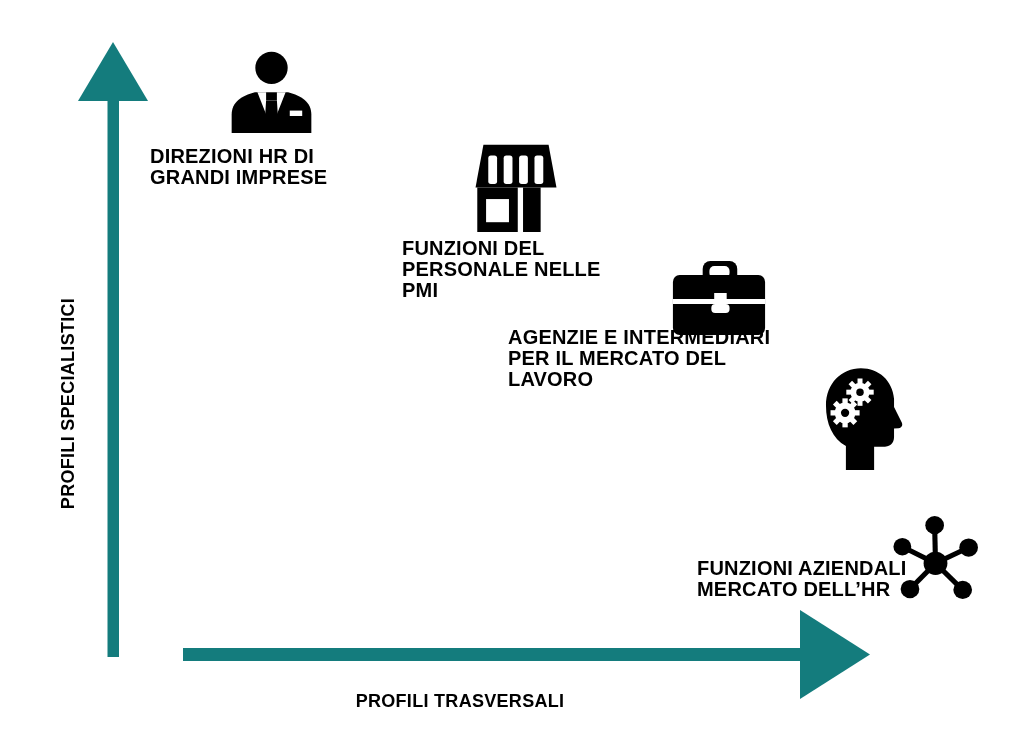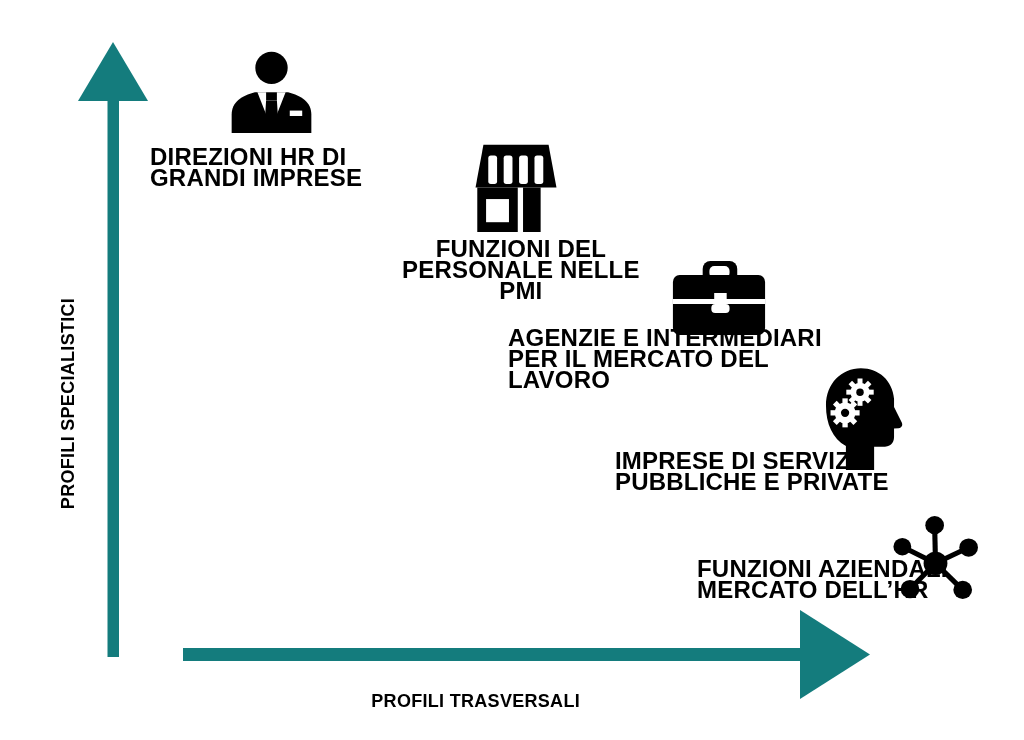--- a/index.html
+++ b/index.html
@@ -10,46 +10,46 @@
   }
   html,body{margin:0;padding:0;background:var(--color-background);}
   .canvas{
     position:relative;width:1024px;height:740px;overflow:hidden;
     background:var(--color-background);
     font-family:"Liberation Sans",sans-serif;
   }
   .axes-svg{position:absolute;left:0;top:0;color:var(--color-axis);}
   .item-label{
     position:absolute;
-    font-weight:700;font-size:24px;line-height:21px;
+    font-weight:700;font-size:20px;line-height:21px;
     letter-spacing:.2px;color:var(--color-text);
     white-space:pre;
   }
   .axis-label{
     position:absolute;
     font-weight:700;font-size:18px;line-height:21px;
     letter-spacing:.3px;color:var(--color-text);
     white-space:pre;
   }
   .axis-label.y{
     left:-62px;top:393px;width:260px;height:21px;
     text-align:center;transform:rotate(-90deg);transform-origin:center;
   }
   .axis-label.x{
-    left:340px;top:691px;width:240px;text-align:right;
+    left:340px;top:691px;width:240px;text-align:center;
   }
   .icon{position:absolute;color:var(--color-icon);}
   .icon svg{display:block;width:100%;height:100%;}
   .icon-businessman{left:230px;top:50px;width:83px;height:83px;}
   .icon-storefront{left:472px;top:143px;width:88px;height:89px;}
   .icon-briefcase{left:671px;top:258px;width:96px;height:80px;}
   .icon-headgears{left:821px;top:364px;width:83px;height:106px;}
   .icon-network{left:893px;top:516px;width:85px;height:83px;}
   .label-1{left:150px;top:146px;}
-  .label-2{left:402px;top:238px;text-align:center;}
+  .label-2{left:402px;top:238px;}
   .label-3{left:508px;top:327px;}
   .label-4{left:615px;top:450px;}
   .label-5{left:697px;top:558px;}
 </style>
 </head>
 <body>
 
 <div class="canvas">
 
   <svg class="axes-svg" width="1024" height="740" viewBox="0 0 1024 740" fill="currentColor">
@@ -137,22 +137,20 @@
           <rect x="-3.2" y="-17.5" width="6.4" height="8" transform="rotate(180)"></rect>
           <rect x="-3.2" y="-17.5" width="6.4" height="8" transform="rotate(225)"></rect>
           <rect x="-3.2" y="-17.5" width="6.4" height="8" transform="rotate(270)"></rect>
           <rect x="-3.2" y="-17.5" width="6.4" height="8" transform="rotate(315)"></rect>
           <circle r="12.5"></circle>
         </g>
         <circle r="5" fill="currentColor"></circle>
       </g>
     </svg>
   </div>
-  <div class="item-label label-4">IMPRESE DI SERVIZI
-PUBBLICHE E PRIVATE</div>
 
   <div class="icon icon-network">
     <svg viewBox="0 0 100 100" preserveAspectRatio="none" fill="currentColor">
       <g stroke="currentColor" stroke-width="6">
         <line x1="50" y1="57" x2="49" y2="11"></line>
         <line x1="50" y1="57" x2="11" y2="37"></line>
         <line x1="50" y1="57" x2="89" y2="38"></line>
         <line x1="50" y1="57" x2="20" y2="88"></line>
         <line x1="50" y1="57" x2="82" y2="89"></line>
       </g>

